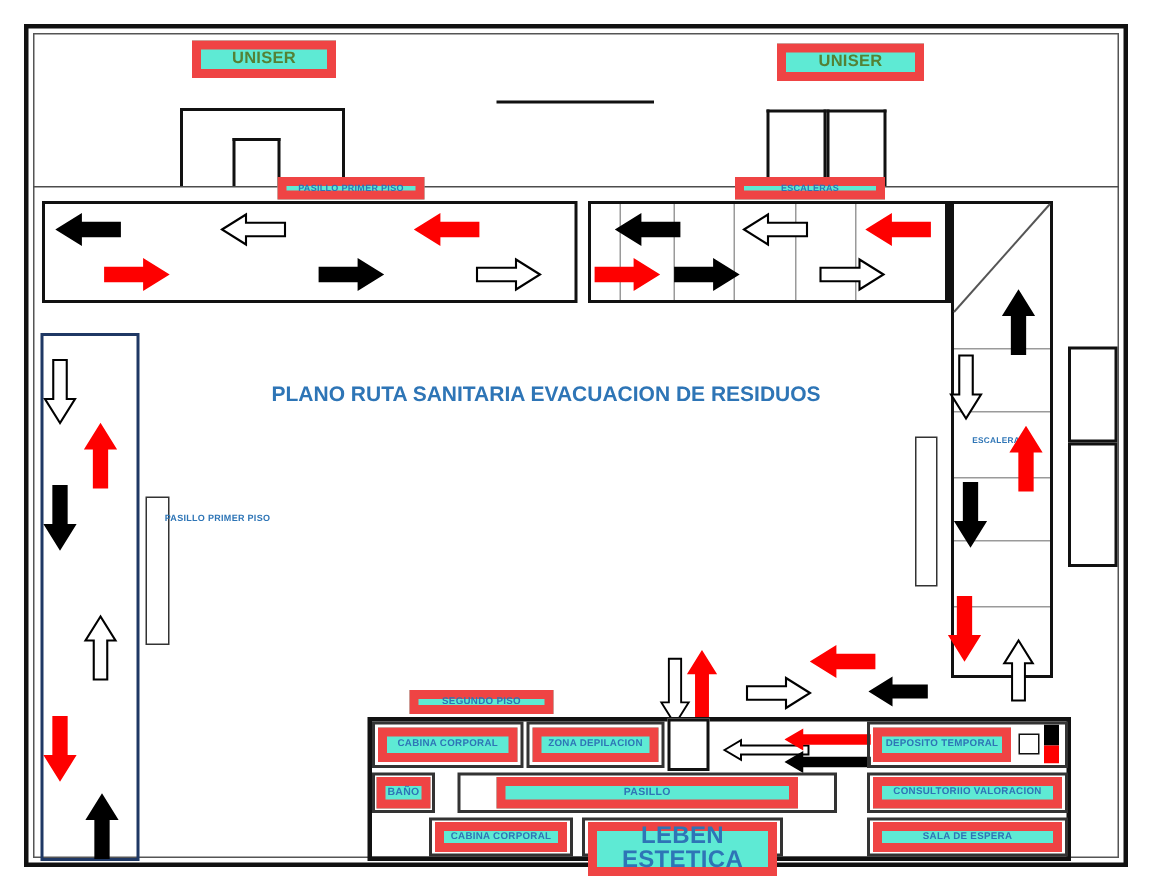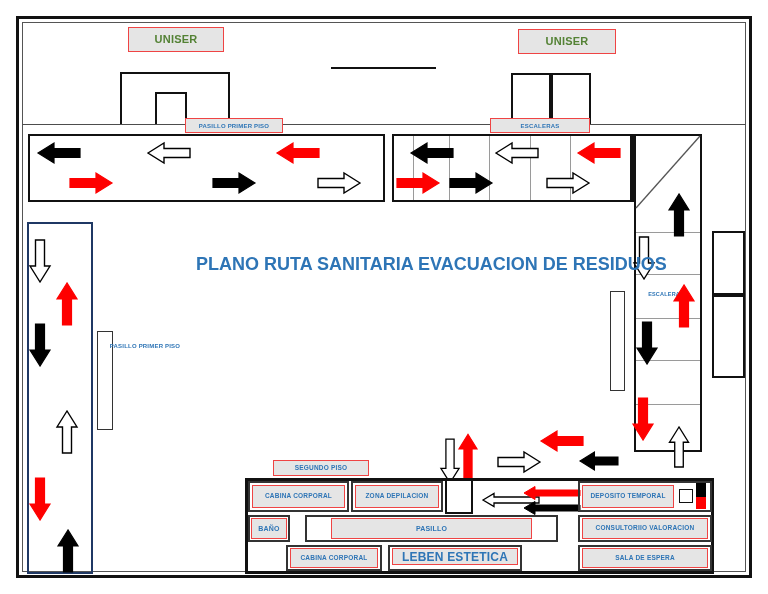--- a/index.html
+++ b/index.html
@@ -6,22 +6,22 @@
   html,body{margin:0;padding:0;background:#ffffff;}
   body{width:768px;height:594px;overflow:hidden;
        font-family:"Liberation Sans",sans-serif;}
   #plan{position:relative;width:768px;height:594px;background:#fff;}
 
   
   .abs{position:absolute;box-sizing:border-box;}
   .room{position:absolute;box-sizing:border-box;background:transparent;}
 
   
-  .chip{position:absolute;box-sizing:border-box;background:#e5e5e5;
-        border:1px solid #ef4444;display:flex;align-items:center;
+  .chip{position:absolute;box-sizing:border-box;background:#5eead4;
+        border:6px solid #ef4444;display:flex;align-items:center;
         justify-content:center;color:#2e75b6;font-weight:bold;
         letter-spacing:.2px;text-align:center;line-height:1;}
   .chip.green{color:#548235;}
 
   
   .arrow{position:absolute;}
   .arrow svg{display:block;overflow:visible;}
 
   .title{position:absolute;color:#2e75b6;font-weight:bold;
          white-space:nowrap;}
@@ -208,21 +208,21 @@
   </div>
   <div class="arrow" style="left:57px;top:530px;">
     <svg width="22" height="42" viewBox="0 0 22 42">
         <polygon points="11,0 1,16 6.5,16 6.5,42 15.5,42 15.5,16 21,16" fill="#000" stroke="#000" stroke-width="1.2"></polygon>
       </svg>
   </div>
 
   <div class="room" style="left:97px;top:331px;width:16px;height:99px;border:1.5px solid #333;"></div>
   <div class="chip" style="left:105px;top:340px;width:80px;height:12px;font-size:6px;border:none;background:transparent;">PASILLO PRIMER PISO</div>
 
-  <div class="title" style="left:196px;top:254px;font-size:18px;">PLANO RUTA SANITARIA EVACUACION DE RESIDUOS</div>
+  <div class="title" style="left:181px;top:254px;font-size:14px;">PLANO RUTA SANITARIA EVACUACION DE RESIDUOS</div>
 
 
   <div class="arrow" style="left:440px;top:437px;">
     <svg width="20" height="48" viewBox="0 0 22 48">
         <polygon points="11,48 1,32 6.5,32 6.5,0 15.5,0 15.5,32 21,32" fill="#fff" stroke="#000" stroke-width="1.4"></polygon>
       </svg>
   </div>
   <div class="arrow" style="left:458px;top:432px;">
     <svg width="20" height="52" viewBox="0 0 22 52">
         <polygon points="11,0 1,16 6.5,16 6.5,52 15.5,52 15.5,16 21,16" fill="#fe0000" stroke="#fe0000" stroke-width="1.2"></polygon>
@@ -288,18 +288,18 @@
   <div class="room" style="left:305px;top:515px;width:253px;height:27px;border:2px solid #333;"></div>
   <div class="chip" style="left:331px;top:518px;width:201px;height:21px;font-size:7px;">PASILLO</div>
 
   <div class="room" style="left:578px;top:515px;width:134px;height:27px;border:2px solid #333;"></div>
   <div class="chip" style="left:582px;top:518px;width:126px;height:21px;font-size:6.5px;">CONSULTORIIO VALORACION</div>
 
   <div class="room" style="left:286px;top:545px;width:96px;height:26px;border:2px solid #333;"></div>
   <div class="chip" style="left:290px;top:548px;width:88px;height:20px;font-size:6.5px;">CABINA CORPORAL</div>
 
   <div class="room" style="left:388px;top:545px;width:134px;height:26px;border:2px solid #333;"></div>
-  <div class="chip" style="left:392px;top:548px;width:126px;height:17px;font-size:12px;">LEBEN ESTETICA</div>
+  <div class="chip" style="left:392px;top:548px;width:126px;height:36px;font-size:16px;">LEBEN ESTETICA</div>
 
   <div class="room" style="left:578px;top:545px;width:134px;height:26px;border:2px solid #333;"></div>
   <div class="chip" style="left:582px;top:548px;width:126px;height:20px;font-size:6.5px;">SALA DE ESPERA</div>
 
 </div>
 
 </body></html>

